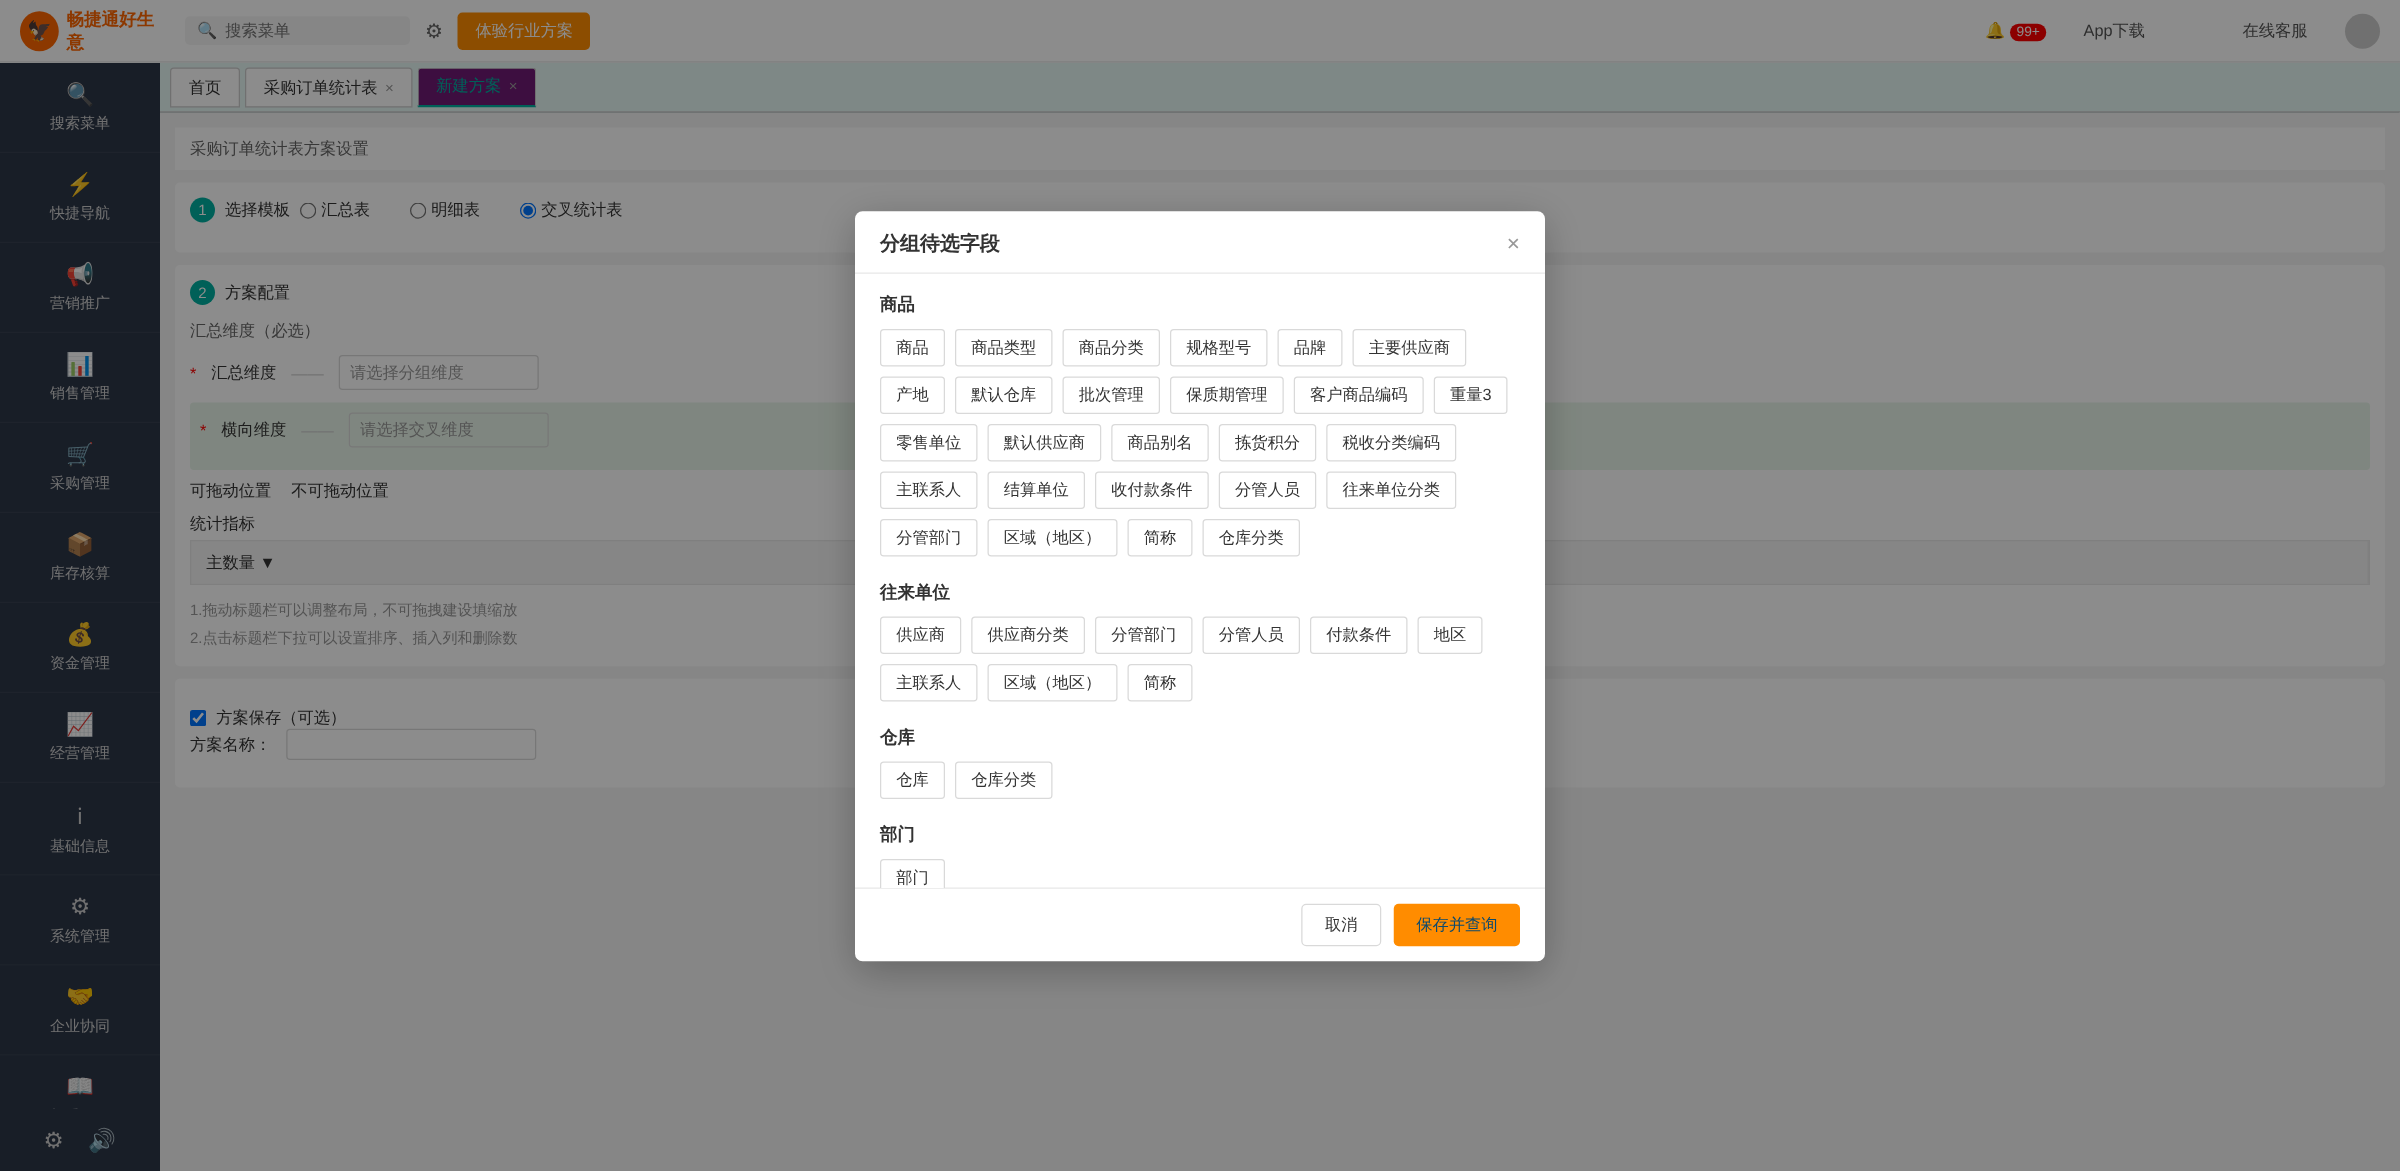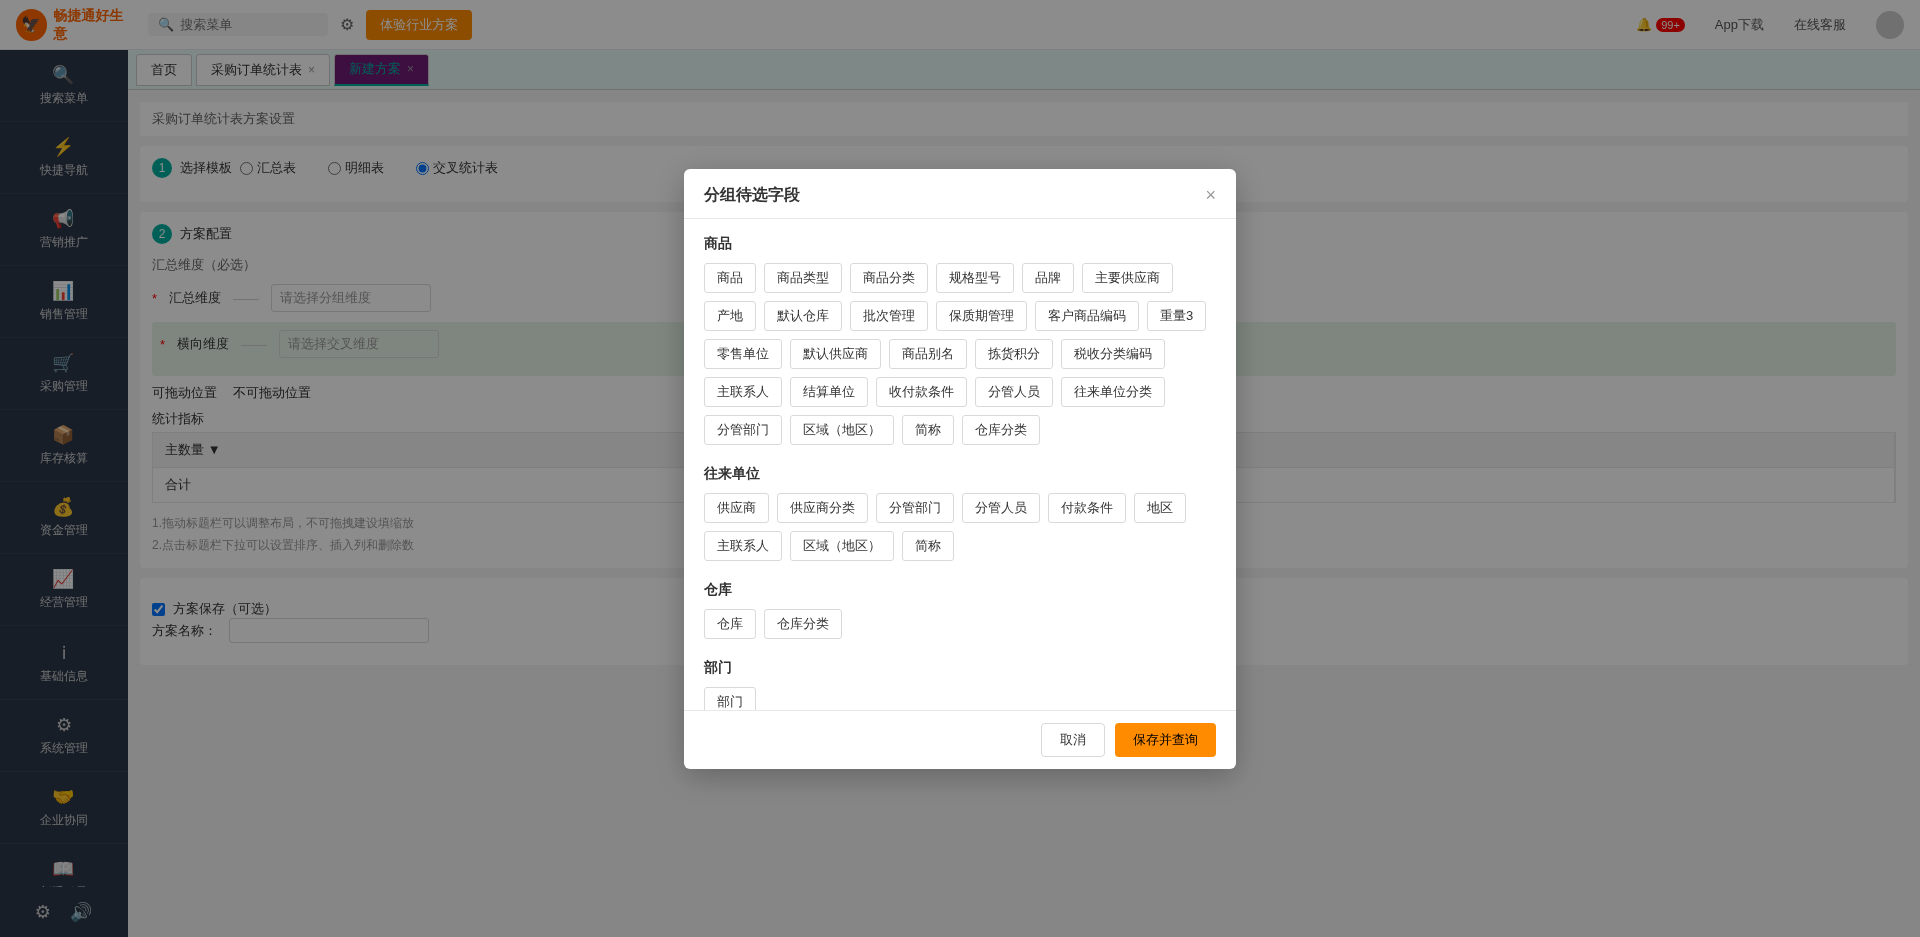--- a/index.html
+++ b/index.html
@@ -96,21 +96,21 @@
     .field-grid { display: flex; flex-wrap: wrap; gap: 8px; }
     .field-tag {
       border: 1px solid #d9d9d9; border-radius: 3px; padding: 5px 12px;
       font-size: 13px; color: #333; cursor: pointer; background: #fff;
       white-space: nowrap;
     }
 
     
     .btn { padding: 7px 18px; border-radius: 4px; border: none; cursor: pointer; font-size: 13px; }
     .btn-default { background: #fff; border: 1px solid #d9d9d9; color: #333; }
-    .btn-primary { background: #ff8c00; color: #000000; }
+    .btn-primary { background: #ff8c00; color: #0c4a6e; }
 
     
     .bg-section { background: #fff; padding: 12px; margin-bottom: 10px; border-radius: 4px; }
     .form-row { display: flex; align-items: center; gap: 12px; margin-bottom: 10px; font-size: 13px; }
     .form-label { color: #666; min-width: 80px; }
     .form-input { border: 1px solid #d9d9d9; border-radius: 3px; padding: 4px 8px; font-size: 13px; width: 200px; }
     .select-input { border: 1px solid #d9d9d9; border-radius: 3px; padding: 4px 8px; font-size: 13px; min-width: 160px; color: #999; }
 
     .table-area { margin-top: 8px; }
     .table-header { display: flex; background: #f5f5f5; border: 1px solid #e8e8e8; }
@@ -140,21 +140,21 @@
       <input type="text" placeholder="搜索菜单" style="">
     </div>
     <span style="font-size:16px;color:#666;cursor:pointer;">⚙</span>
     <button class="nav-btn">体验行业方案</button>
   </div>
   <div class="top-nav-right">
     <span style="cursor:pointer;">
       🔔 <span class="badge">99+</span>
     </span>
     <span style="cursor:pointer;">App下载</span>
-    <span style="cursor:pointer;">在线客服</span>
+    <span style="cursor:pointer;margin-left:48px;">在线客服</span>
     <span style="width:28px;height:28px;background:#ccc;border-radius:50%;display:inline-block;cursor:pointer;"></span>
   </div>
 </div>
 
 <div class="sidebar">
   <div class="sidebar-item">
     <span class="icon">🔍</span>
     <span>搜索菜单</span>
   </div>
   <div class="sidebar-item">
@@ -273,24 +273,20 @@
       <span>不可拖动位置</span>
     </div>
     <div class="table-area">
       <div style="font-size:13px;color:#333;margin-bottom:4px;">统计指标</div>
       <div class="table-header">
         <div class="table-cell">
           <span>主数量</span>
           <span style="cursor:pointer;">▼</span>
         </div>
         <div class="table-cell">金额</div>
-      </div>
-      <div class="table-row-data">
-        <div class="table-cell">合计</div>
-        <div class="table-cell">合计</div>
       </div>
     </div>
     <div style="margin-top:10px;">
       <div class="hint-text">1.拖动标题栏可以调整布局，不可拖拽建设填缩放</div>
       <div class="hint-text">2.点击标题栏下拉可以设置排序、插入列和删除数</div>
     </div>
   </div>
   <div class="bg-section">
     <div class="plan-save-row">
       <input type="checkbox" checked="" style="">

